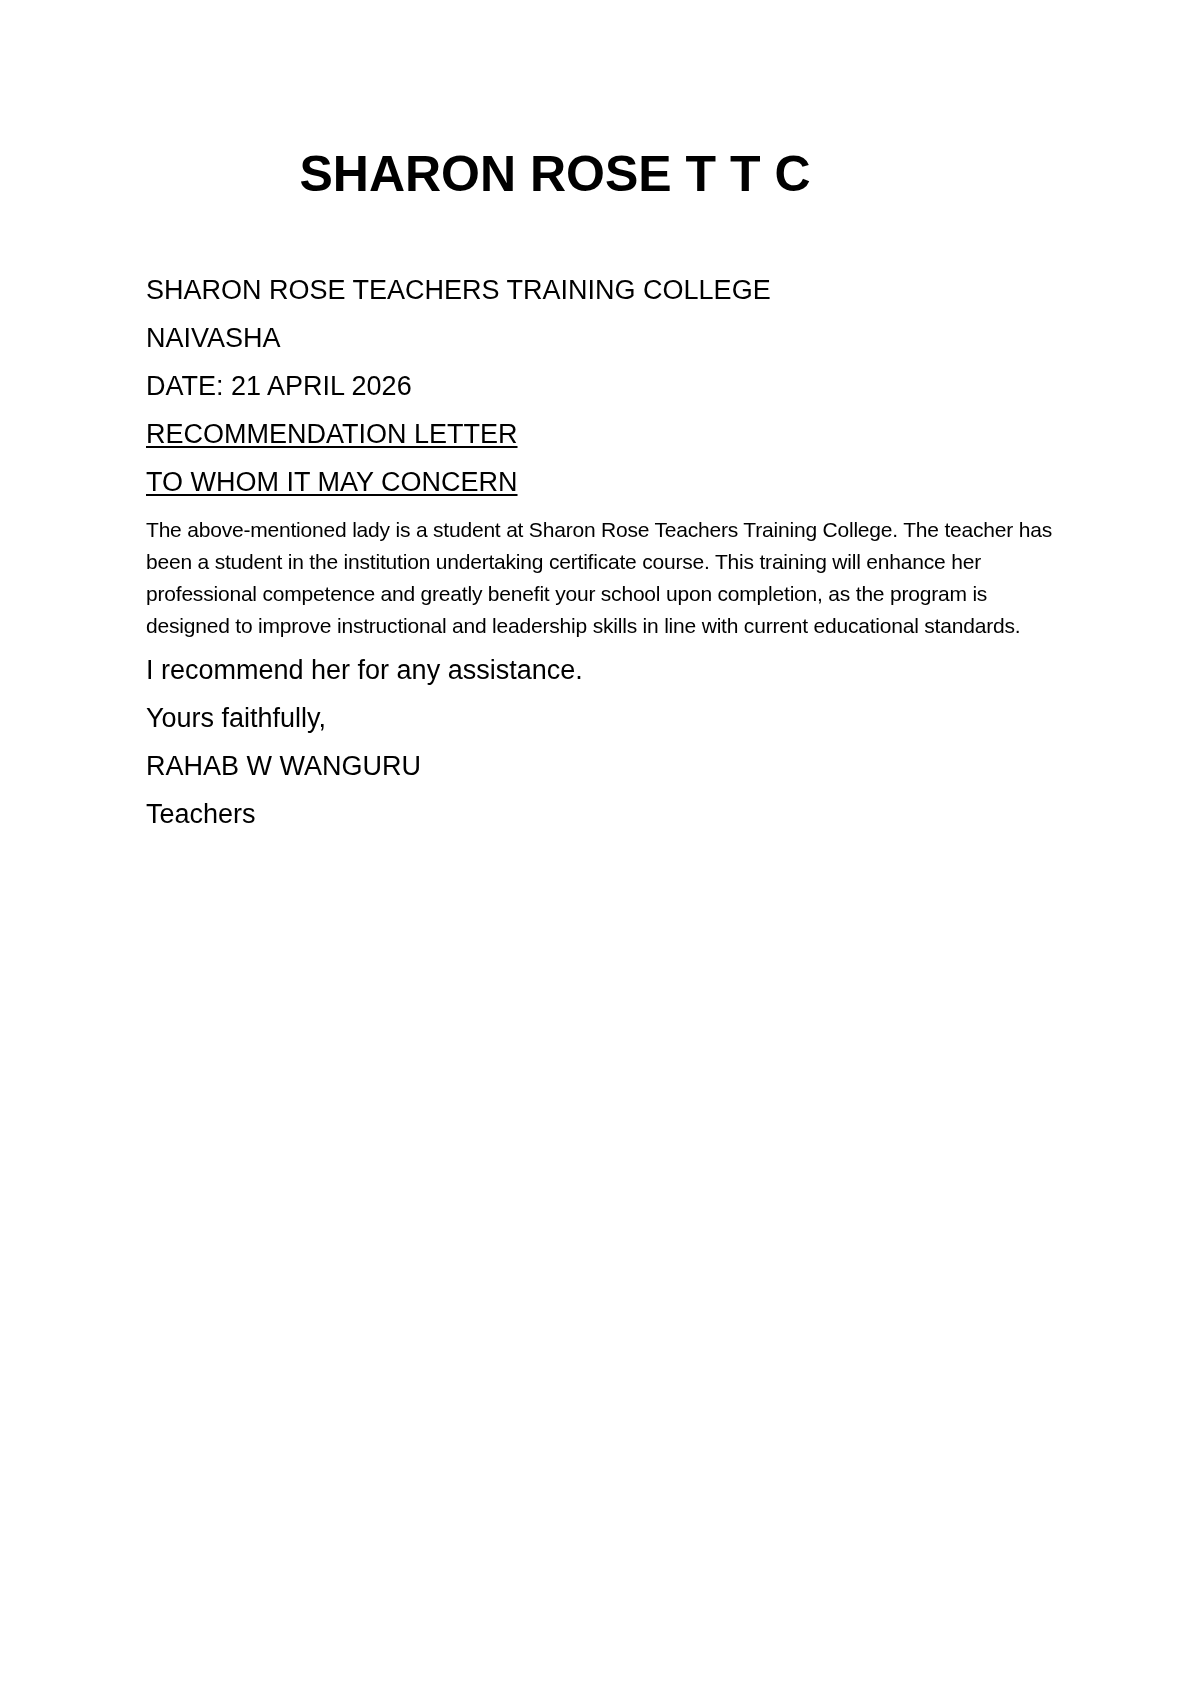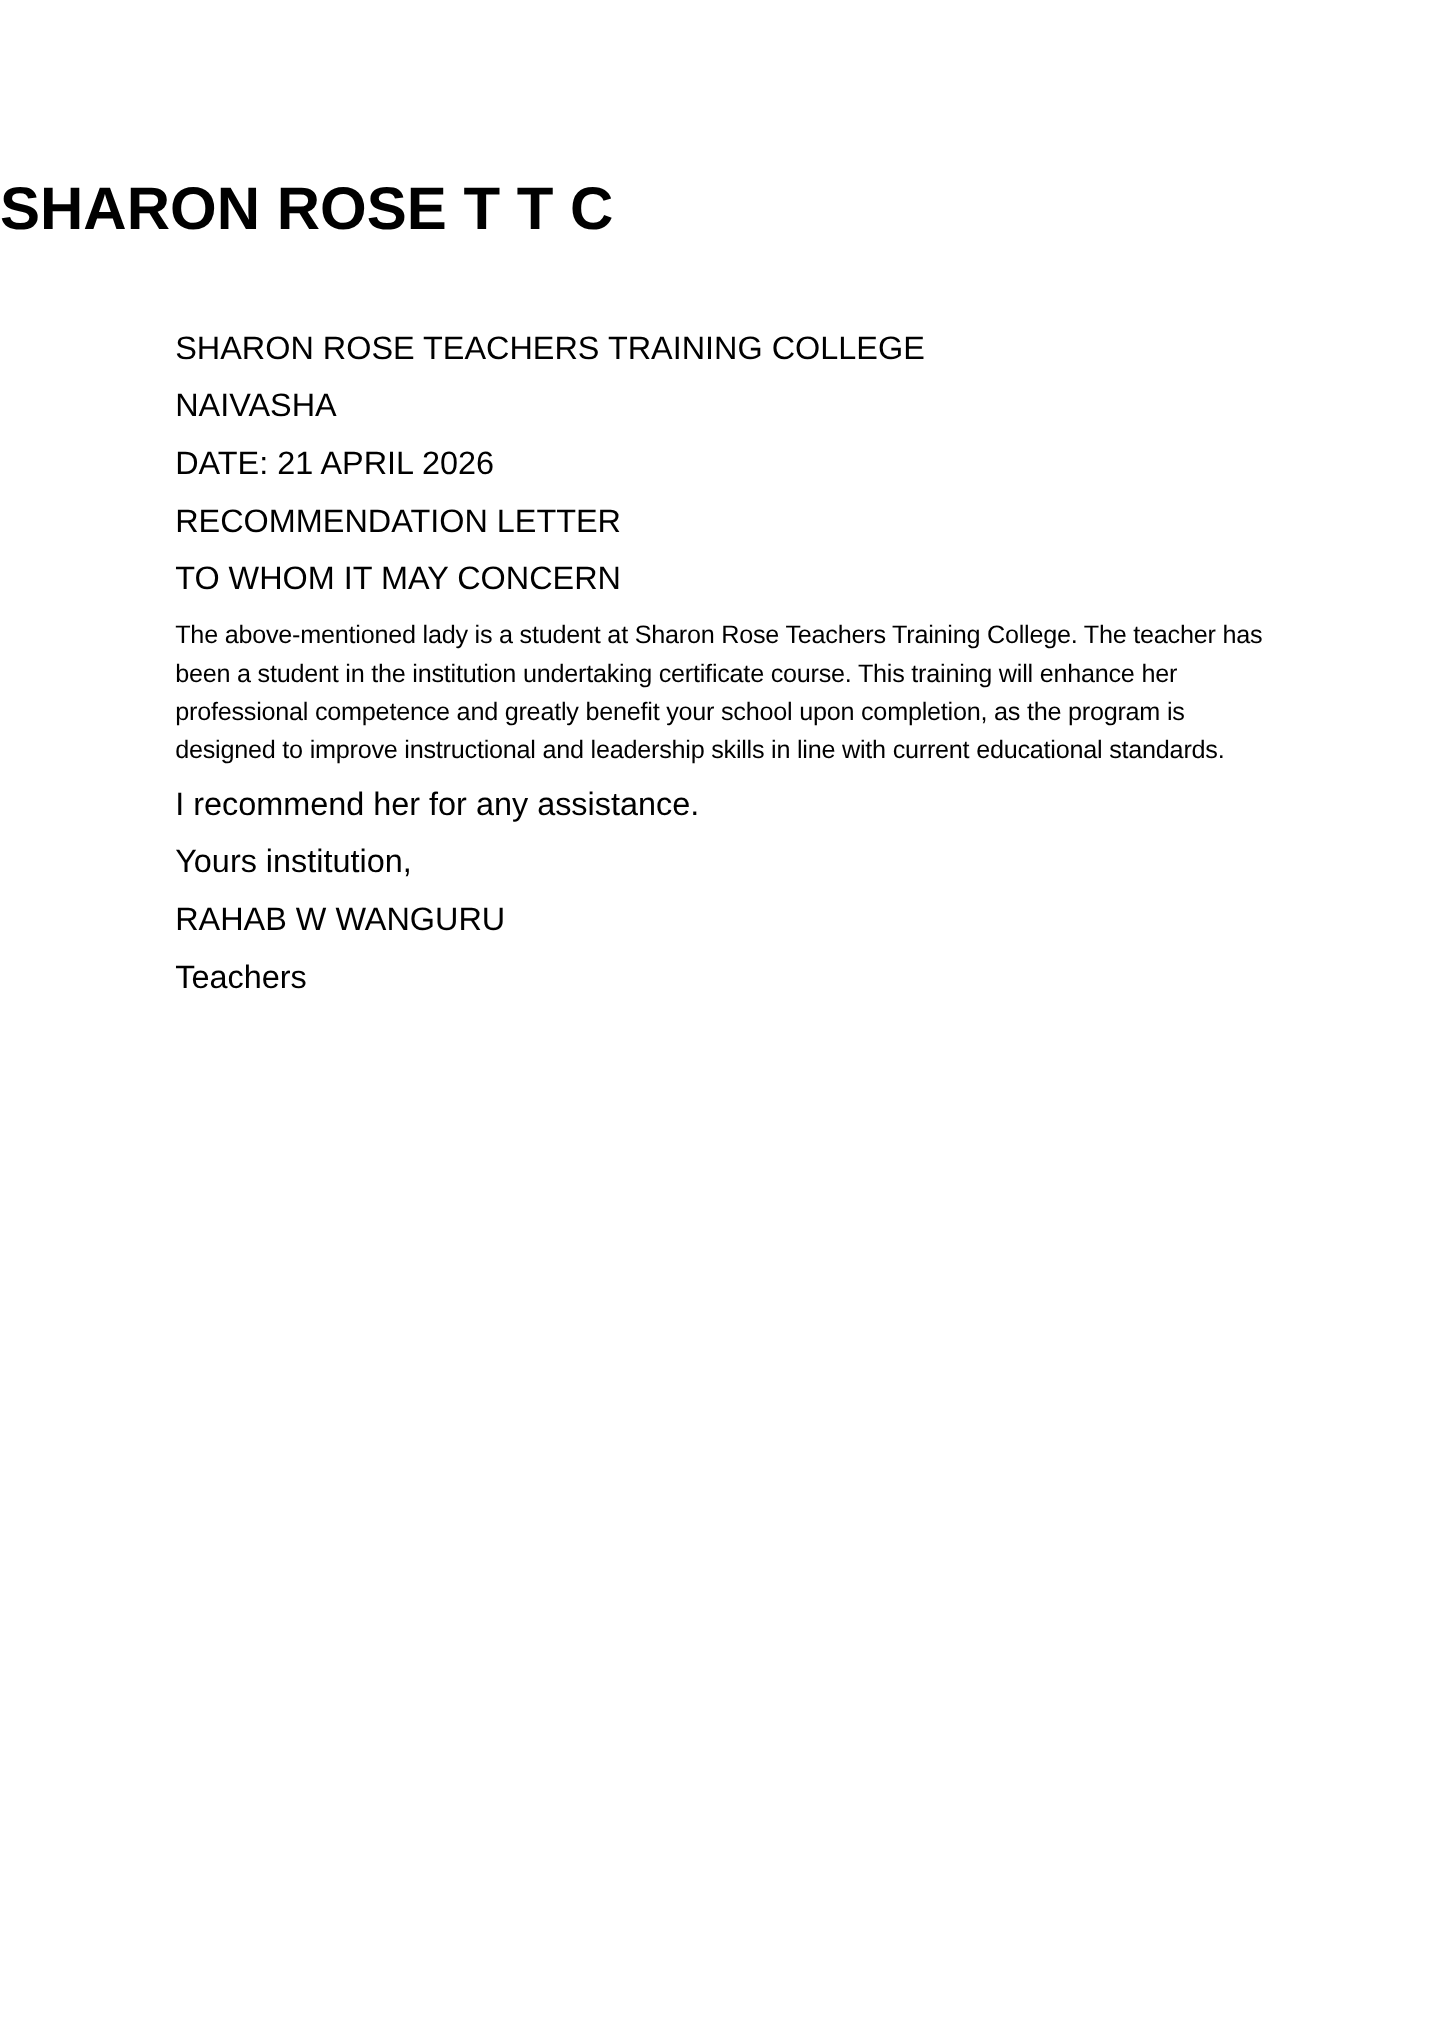--- a/index.html
+++ b/index.html
@@ -21,39 +21,40 @@
       top: 0;
       width: 1200px;
       height: 1696px;
       background: #ffffff;
     }
     .title {
       position: absolute;
       left: 0;
       width: 1110px;
       top: 144px;
-      text-align: left;
+      text-align: center;
       font-size: 50px;
       font-weight: bold;
       line-height: 60px;
       letter-spacing: 0px;
     }
     .body-block {
       position: absolute;
       left: 146px;
       top: 278px;
       width: 940px;
     }
     .line {
       font-size: 27px;
       line-height: 24px;
       margin: 0 0 24px 0;
       white-space: nowrap;
     }
     .underline {
+      text-decoration: underline;
       text-decoration-thickness: 2px;
       text-underline-offset: 3px;
     }
     .paragraph {
       font-size: 21px;
       line-height: 32px;
       margin: -4px 0 16px 0;
       width: 920px;
       letter-spacing: -0.2px;
     }
@@ -71,18 +72,18 @@
     <div class="line">NAIVASHA</div>
     <div class="line">DATE: 21 APRIL 2026</div>
 
     <div class="line underline">RECOMMENDATION LETTER</div>
     <div class="line underline">TO WHOM IT MAY CONCERN</div>
 
     <div class="paragraph">The above-mentioned lady is a student at Sharon Rose Teachers Training College. The teacher has been a student in the institution undertaking certificate course. This training will enhance her professional competence and greatly benefit your school upon completion, as the program is designed to improve instructional and leadership skills in line with current educational standards.</div>
 
     <div class="line">I recommend her for any assistance.</div>
 
-    <div class="line">Yours institution,</div>
+    <div class="line">Yours faithfully,</div>
     <div class="line">RAHAB W WANGURU</div>
     <div class="line">Teachers</div>
 
   </div>
 </div>
 
 </body></html>

